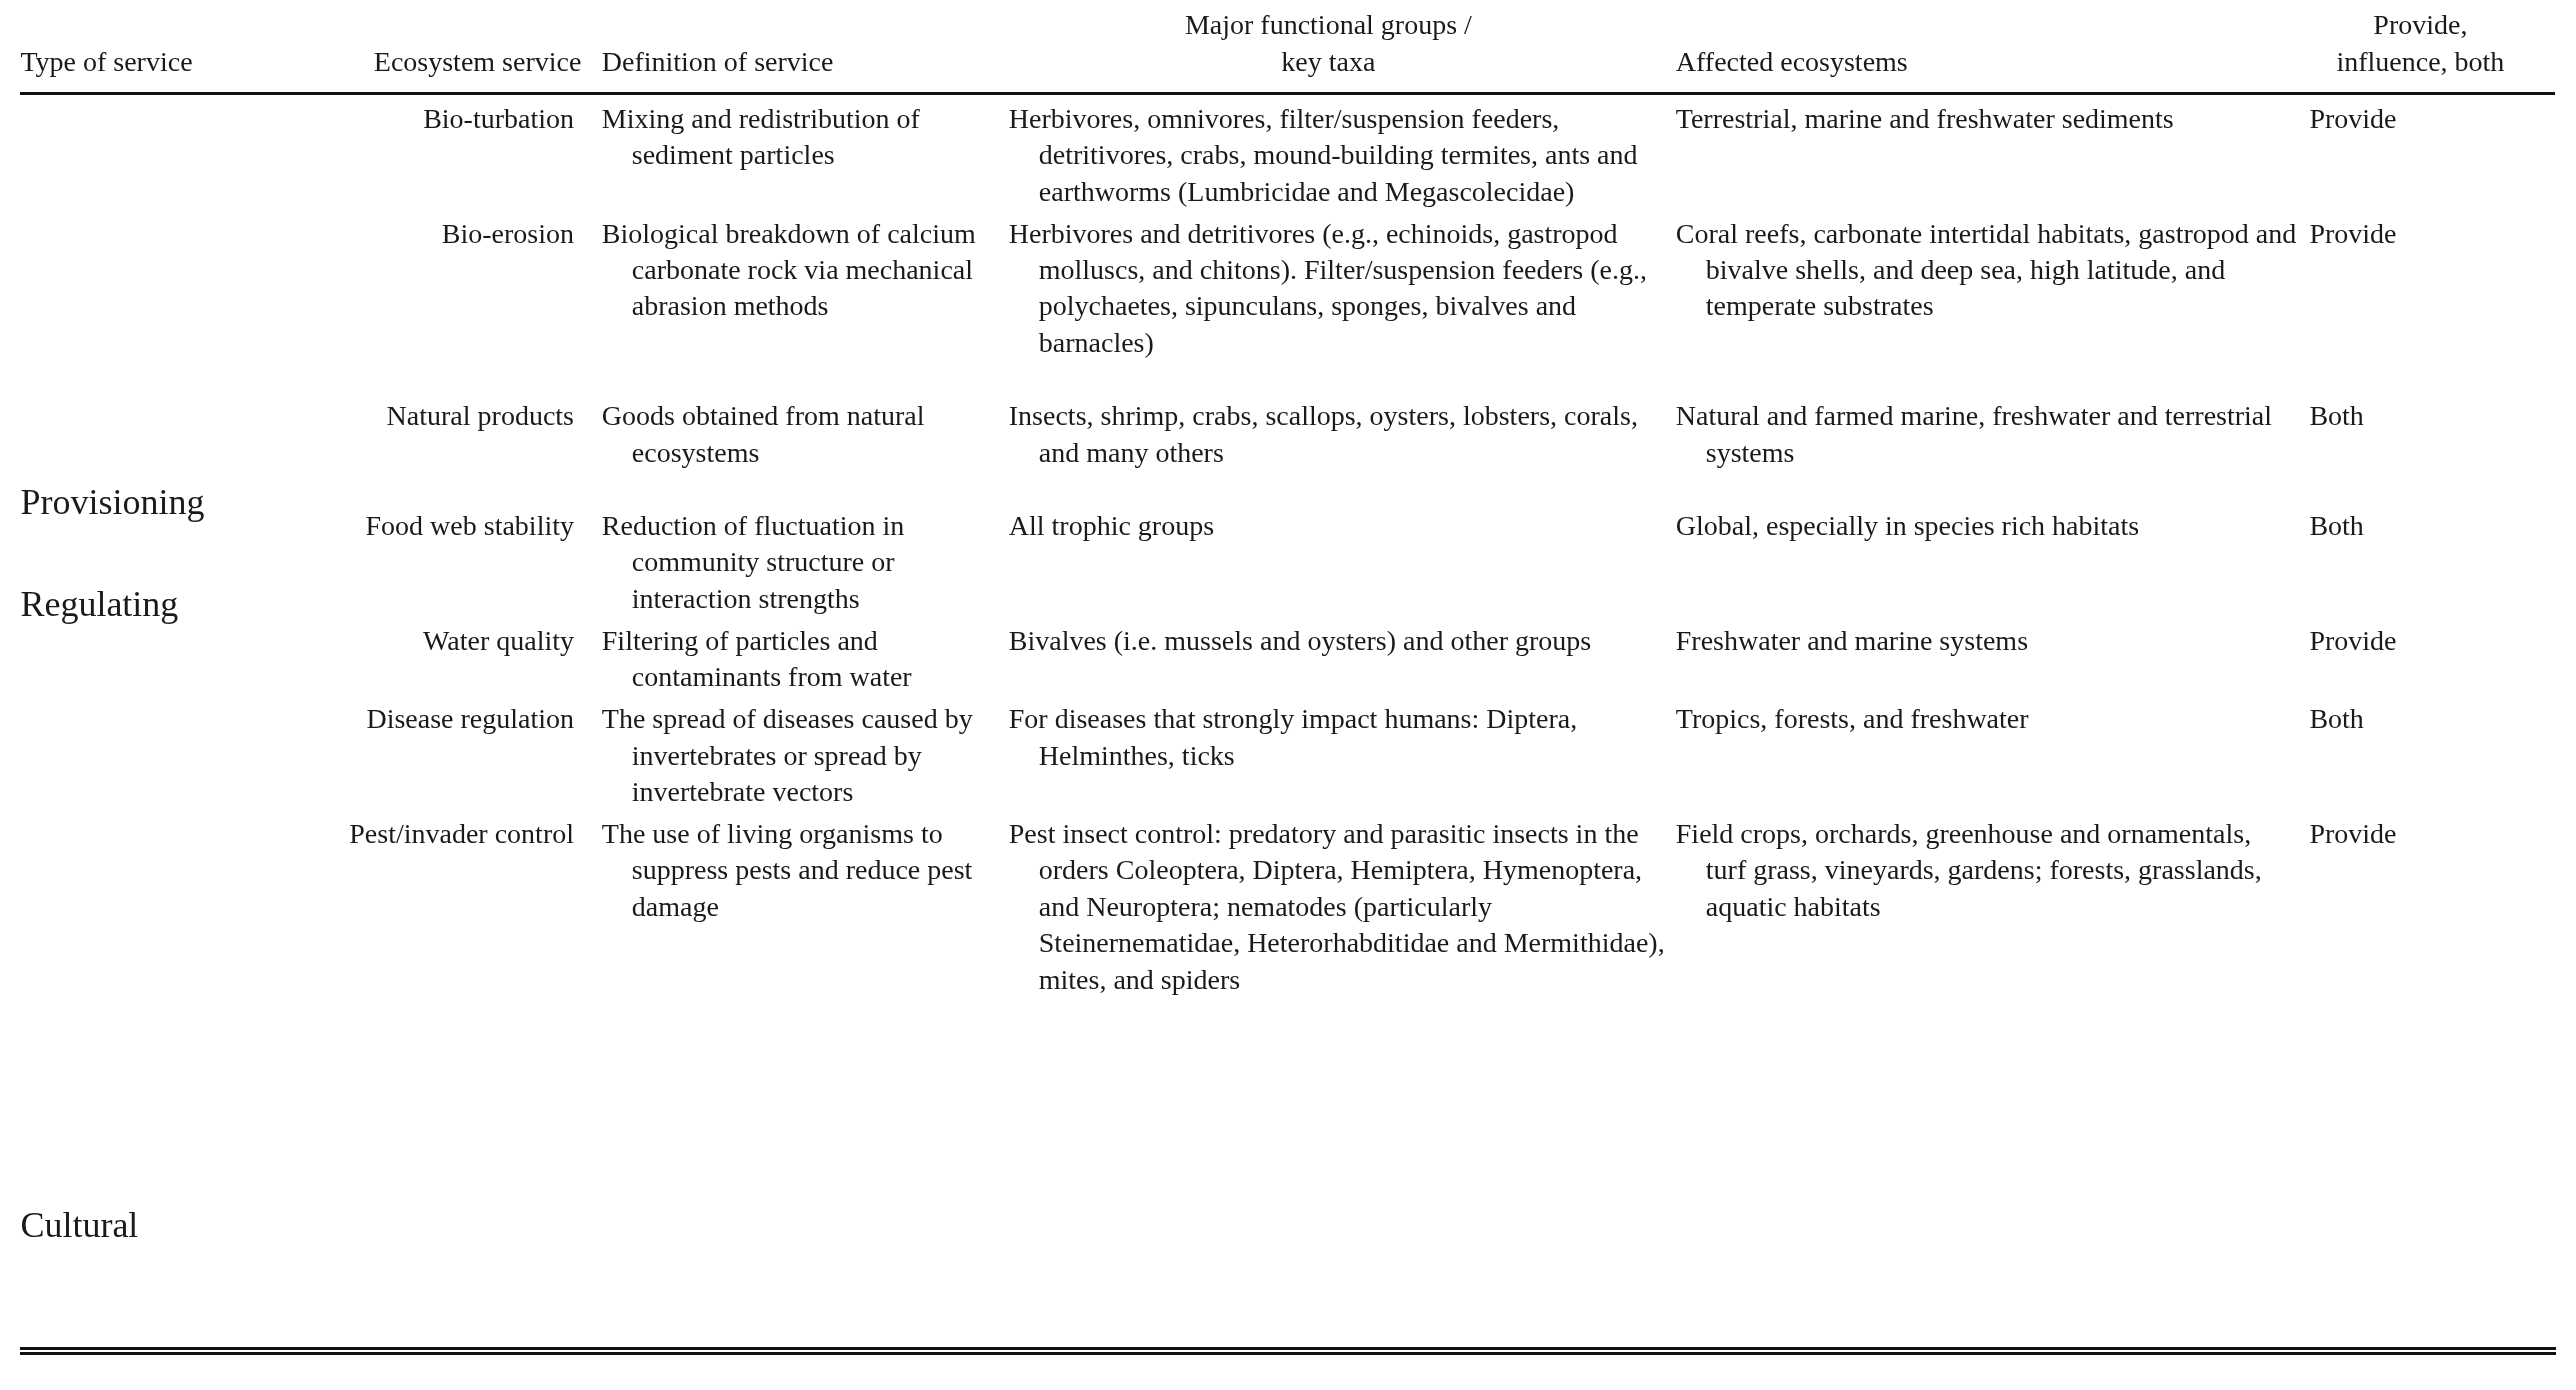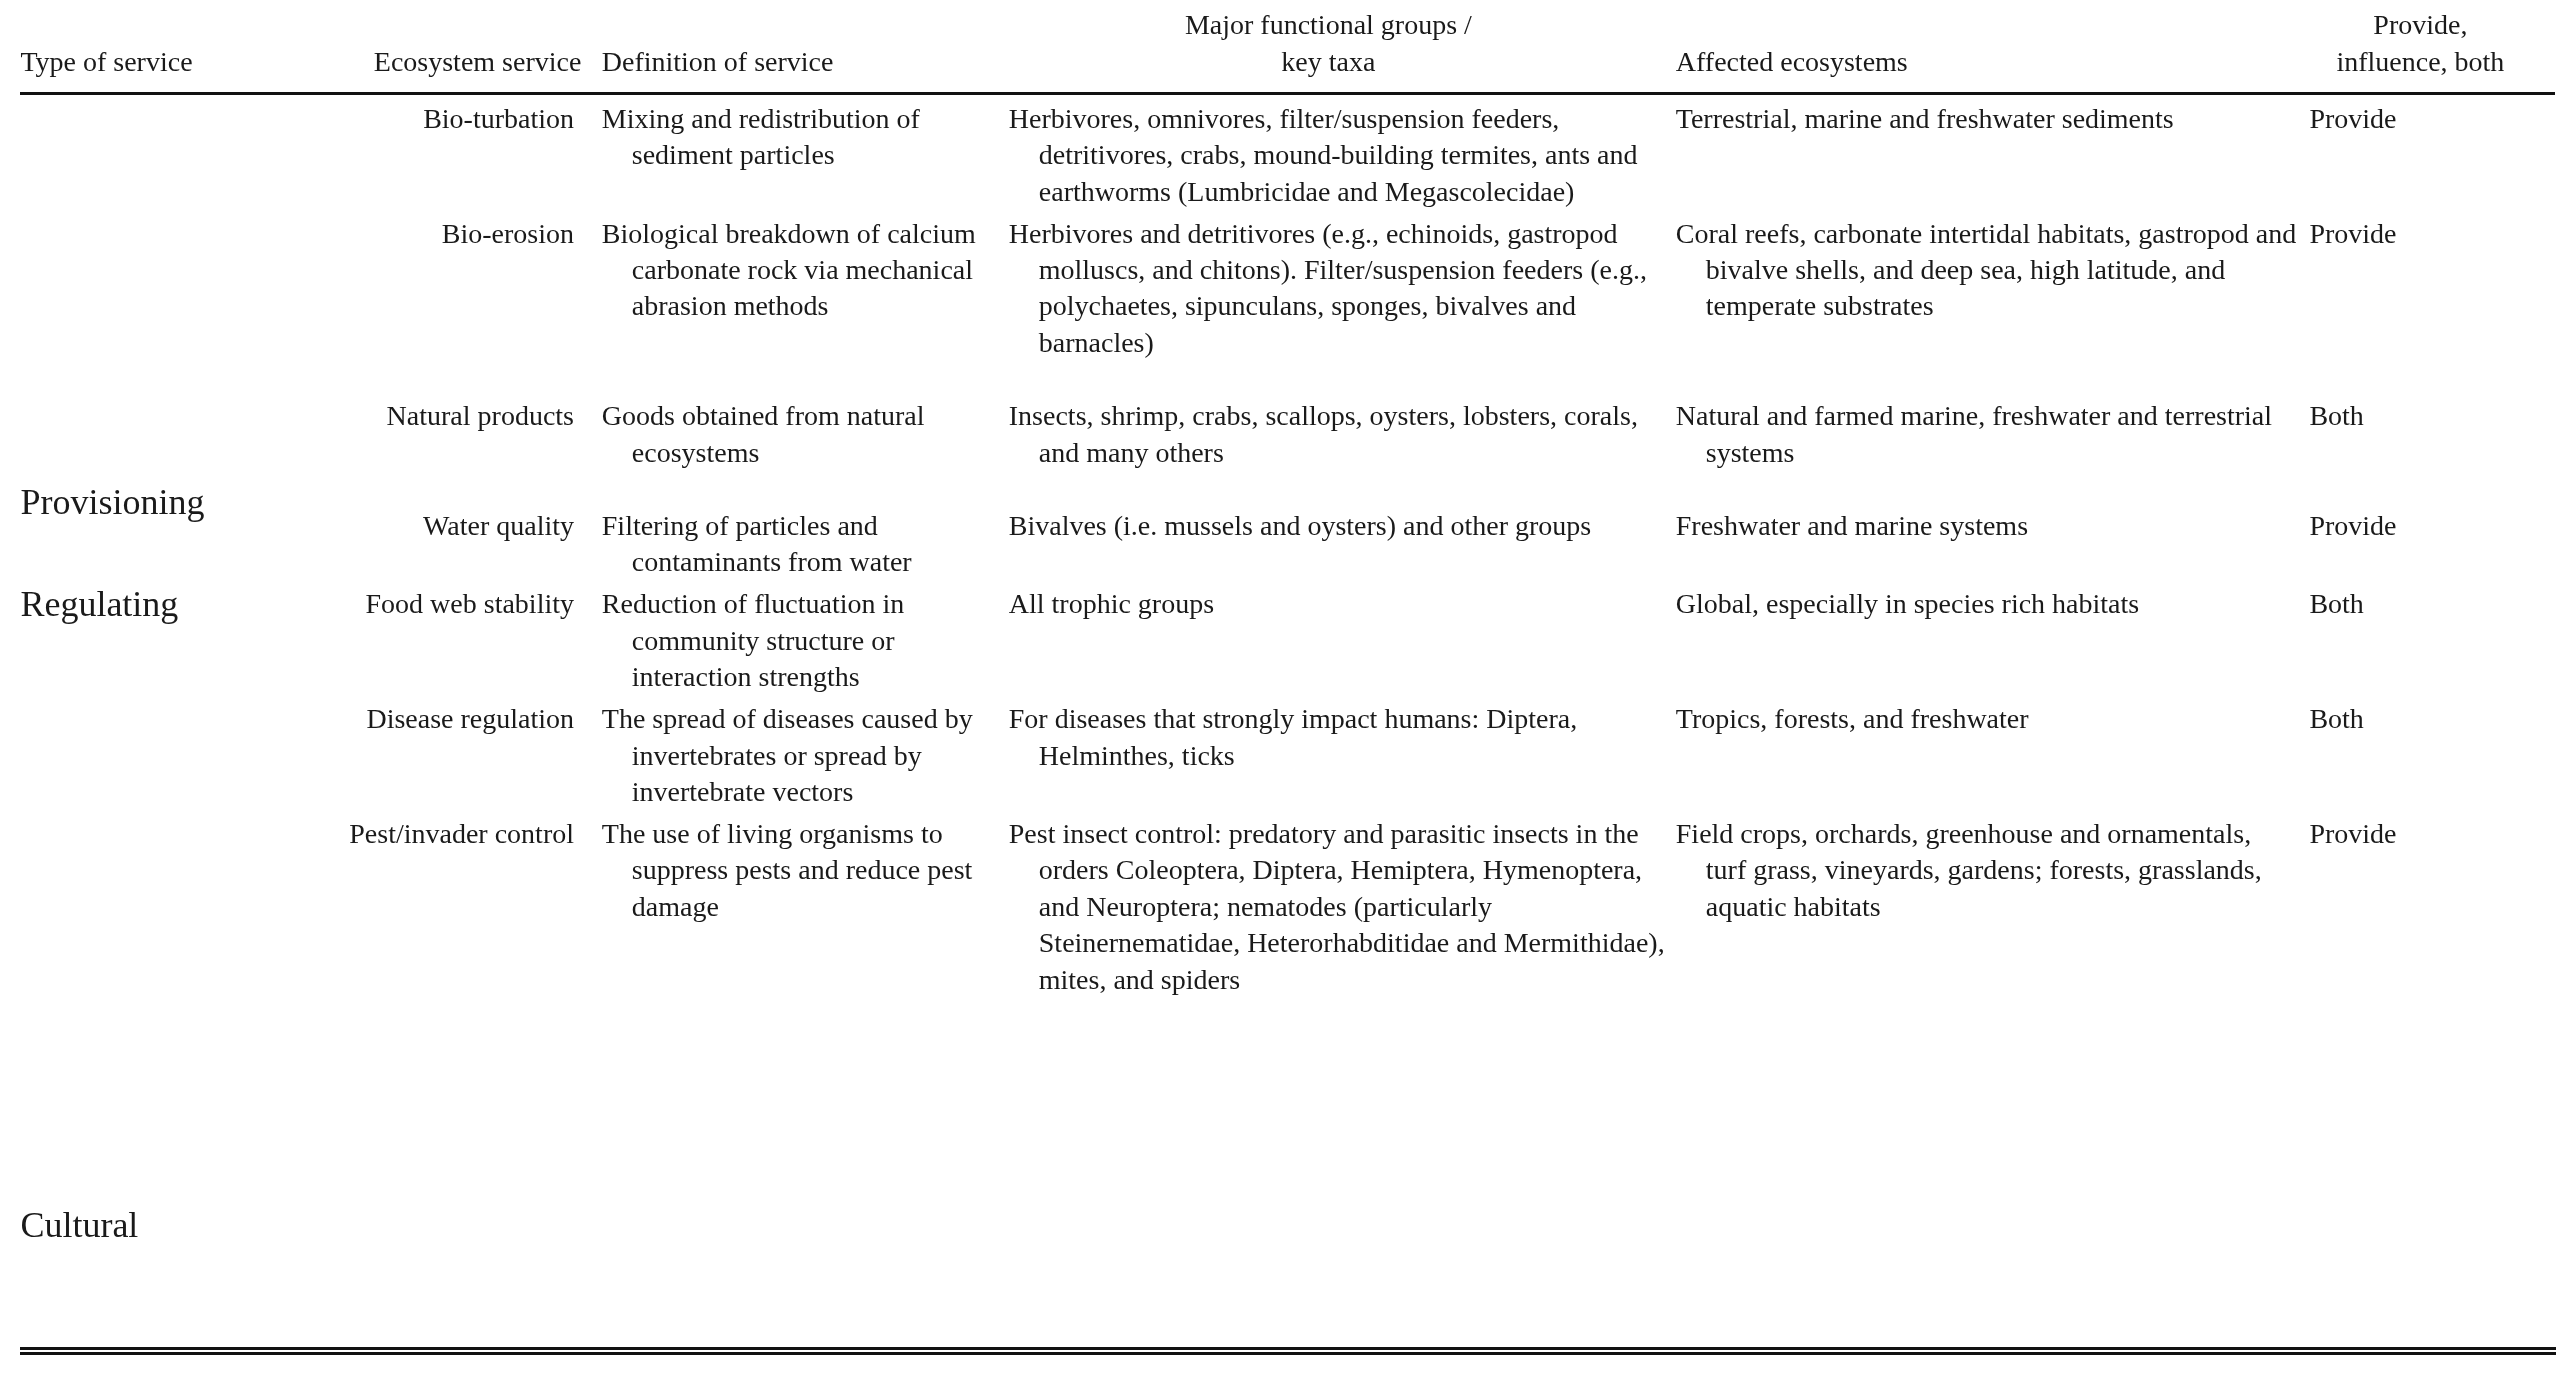--- a/index.html
+++ b/index.html
@@ -181,46 +181,46 @@
         </td>
         <td class="td-pib">Both</td>
       </tr>
 
       <tr class="spacer">
         <td colspan="6"></td>
       </tr>
 
       <tr>
         <td class="td-type"></td>
+        <td class="td-serv">Food web stability</td>
+        <td class="td-def">
+          <div class="cell">Reduction of fluctuation in community structure or interaction strengths</div>
+        </td>
+        <td class="td-taxa">
+          <div class="cell">All trophic groups</div>
+        </td>
+        <td class="td-eco">
+          <div class="cell">Global, especially in species rich habitats</div>
+        </td>
+        <td class="td-pib">Both</td>
+      </tr>
+
+      <tr>
+        <td class="td-type"></td>
         <td class="td-serv">Water quality</td>
         <td class="td-def">
           <div class="cell">Filtering of particles and contaminants from water</div>
         </td>
         <td class="td-taxa">
           <div class="cell">Bivalves (i.e. mussels and oysters) and other groups</div>
         </td>
         <td class="td-eco">
           <div class="cell">Freshwater and marine systems</div>
         </td>
         <td class="td-pib">Provide</td>
-      </tr>
-
-      <tr>
-        <td class="td-type"></td>
-        <td class="td-serv">Food web stability</td>
-        <td class="td-def">
-          <div class="cell">Reduction of fluctuation in community structure or interaction strengths</div>
-        </td>
-        <td class="td-taxa">
-          <div class="cell">All trophic groups</div>
-        </td>
-        <td class="td-eco">
-          <div class="cell">Global, especially in species rich habitats</div>
-        </td>
-        <td class="td-pib">Both</td>
       </tr>
 
       <tr>
         <td class="td-type"></td>
         <td class="td-serv">Disease regulation</td>
         <td class="td-def">
           <div class="cell">The spread of diseases caused by invertebrates or spread by invertebrate vectors</div>
         </td>
         <td class="td-taxa">
           <div class="cell">For diseases that strongly impact humans: Diptera, Helminthes, ticks</div>

